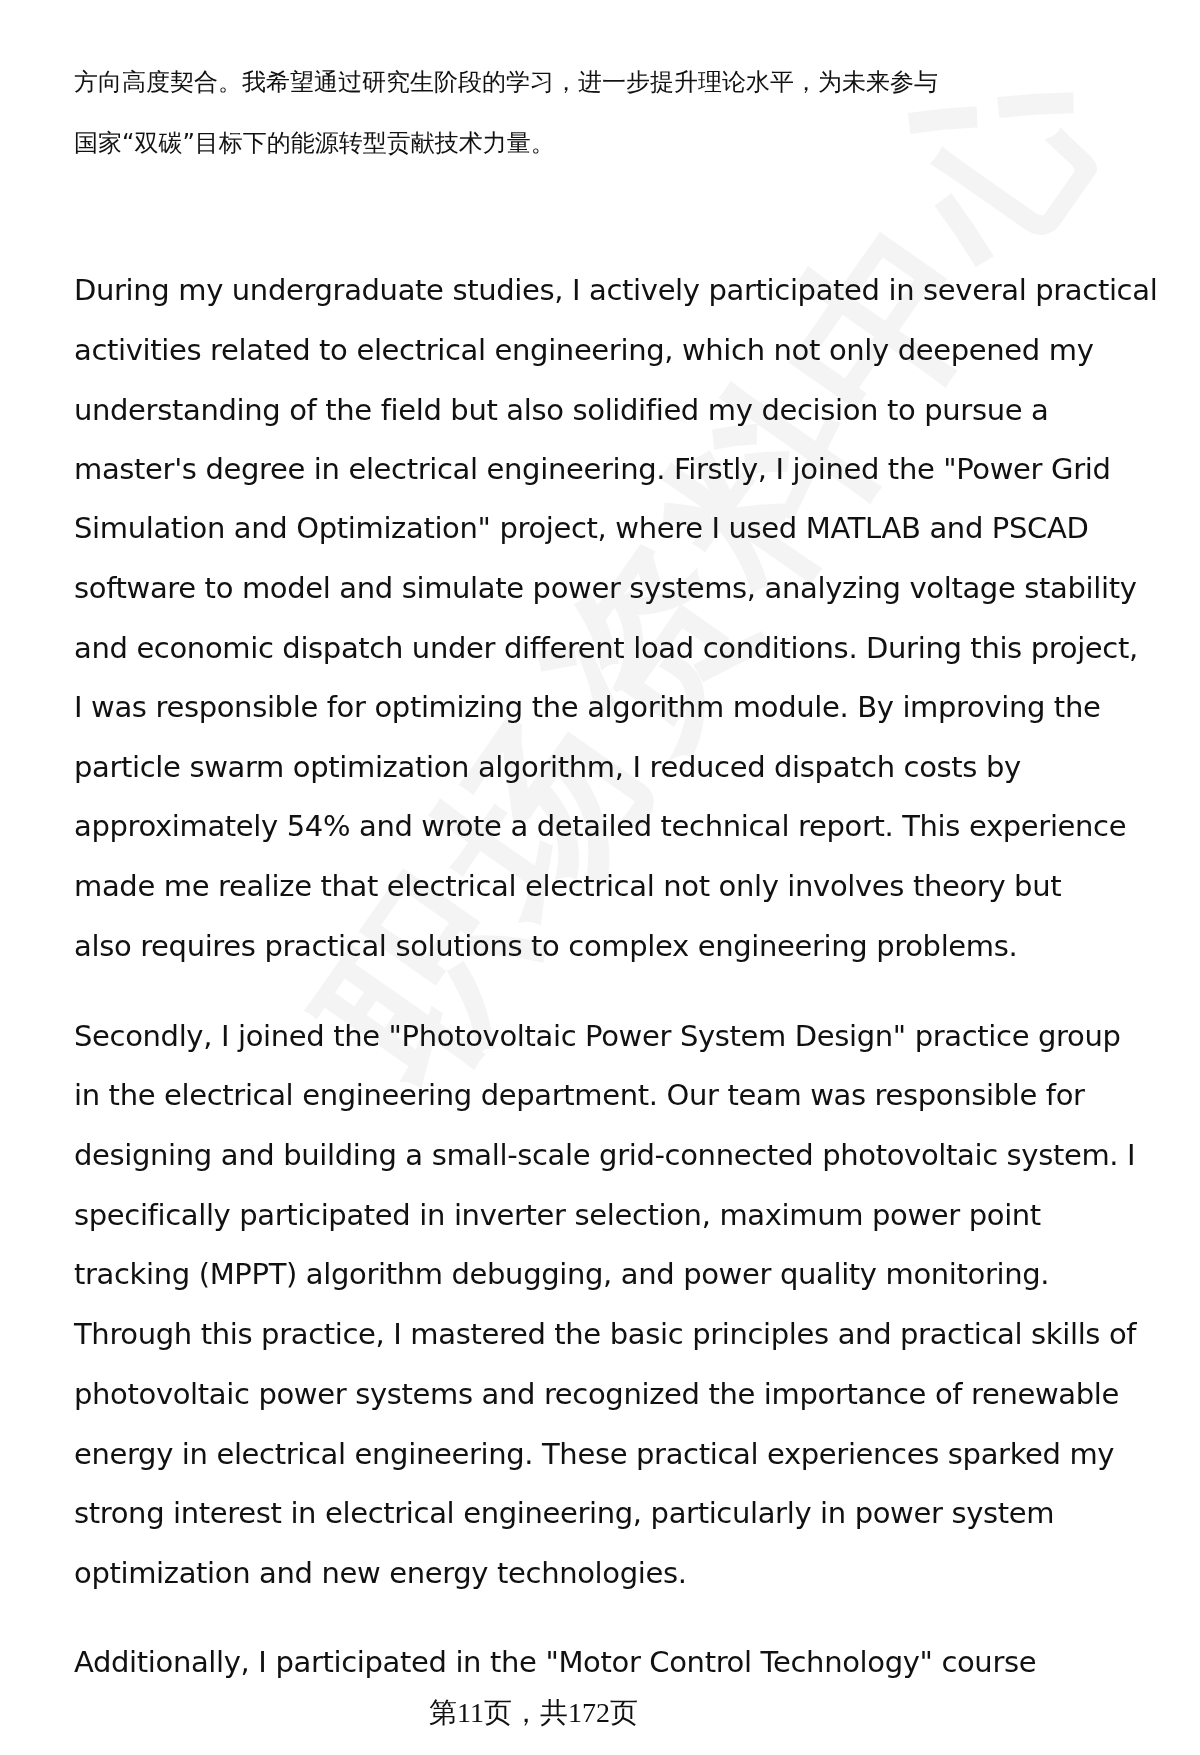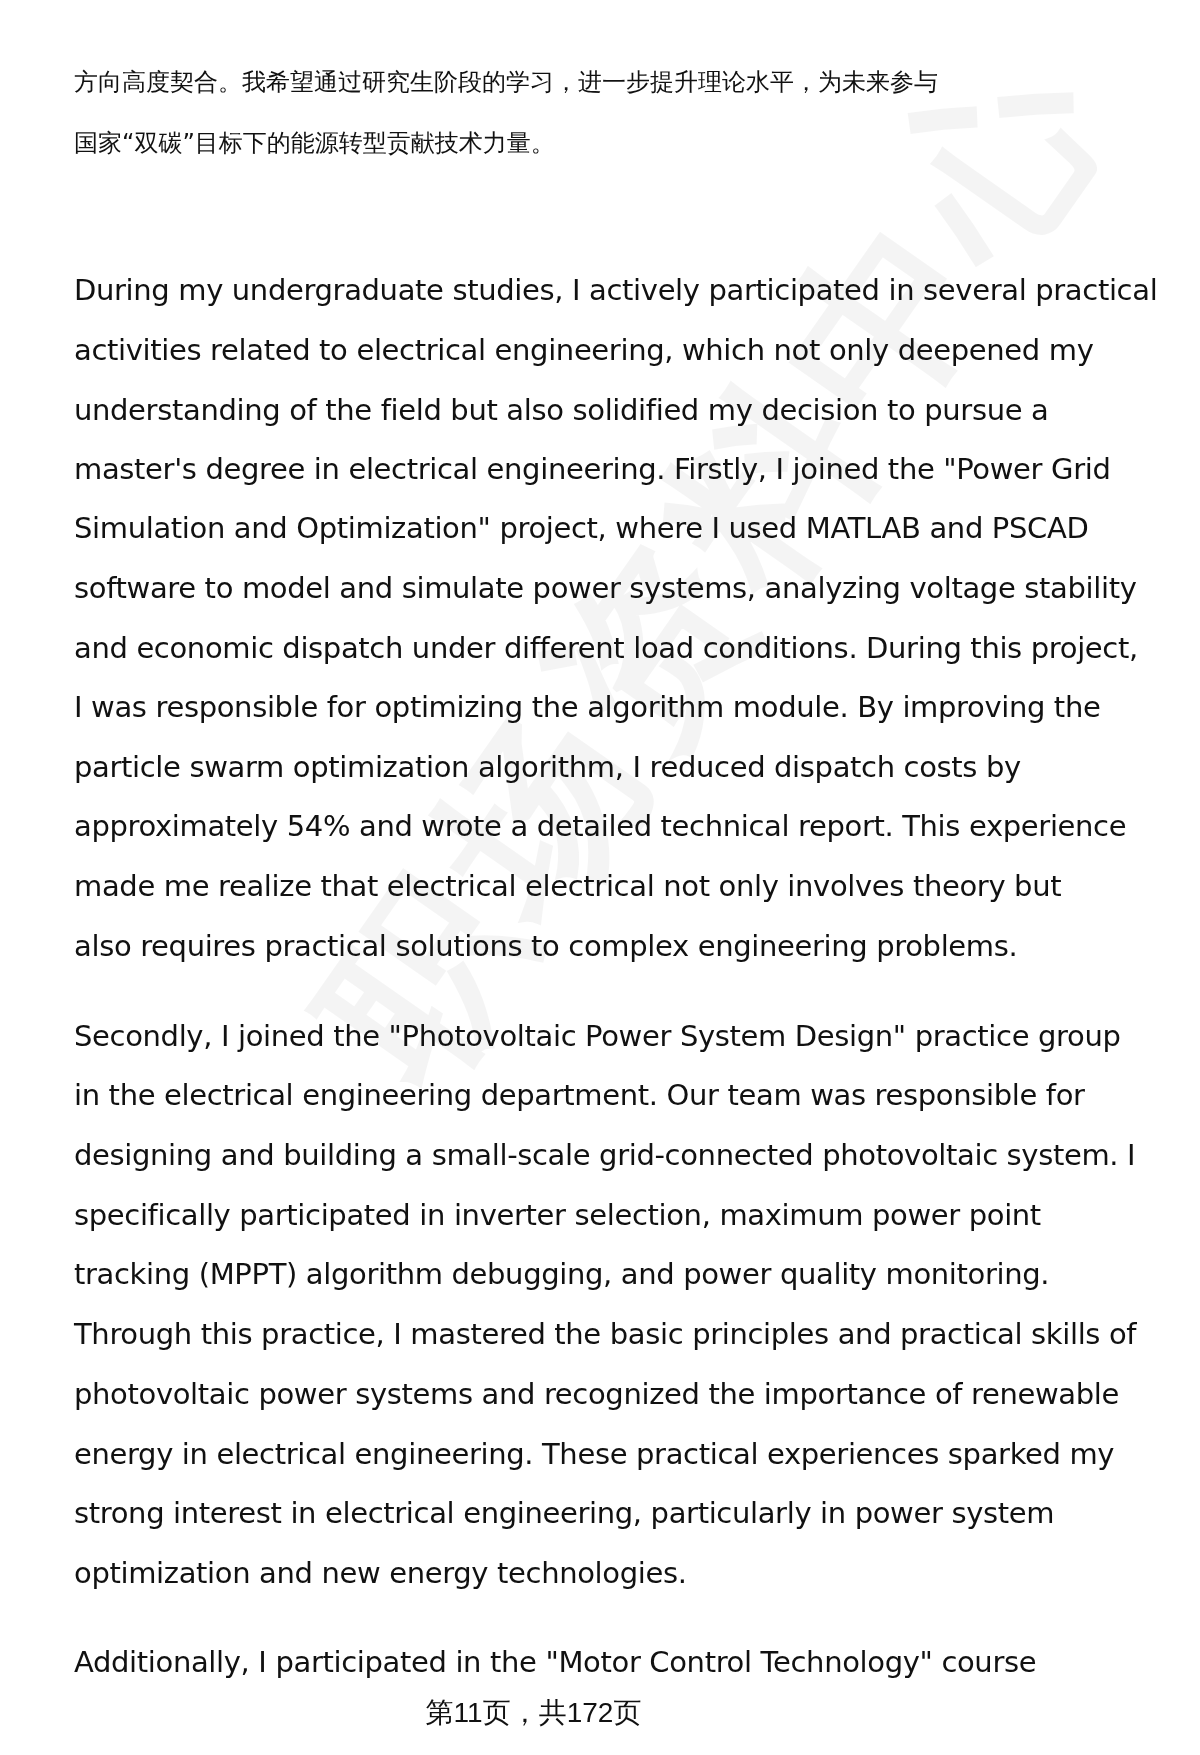--- a/index.html
+++ b/index.html
@@ -18,21 +18,21 @@
   }
   .line {
     position: absolute; left: 74px; width: 1090px;
     font-size: 29px; line-height: 40px; height: 40px;
     white-space: nowrap; letter-spacing: -0.35px;
   }
   .zh { font-size: 24px; letter-spacing: 0px; }
   .footer {
     position: absolute; left: 0; width: 1067px; top: 1695px;
     text-align: center; font-size: 28px; line-height: 36px;
-    font-family: Liberation Sans, sans-serif;
+    font-family: Liberation Serif, serif;
   }
 </style>
 </head>
 <body>
 
 <div class="page">
 
   <div class="watermark">职场资料中心</div>
 
   <div class="line zh" style="top:62px">方向高度契合。我希望通过研究生阶段的学习，进一步提升理论水平，为未来参与</div>

